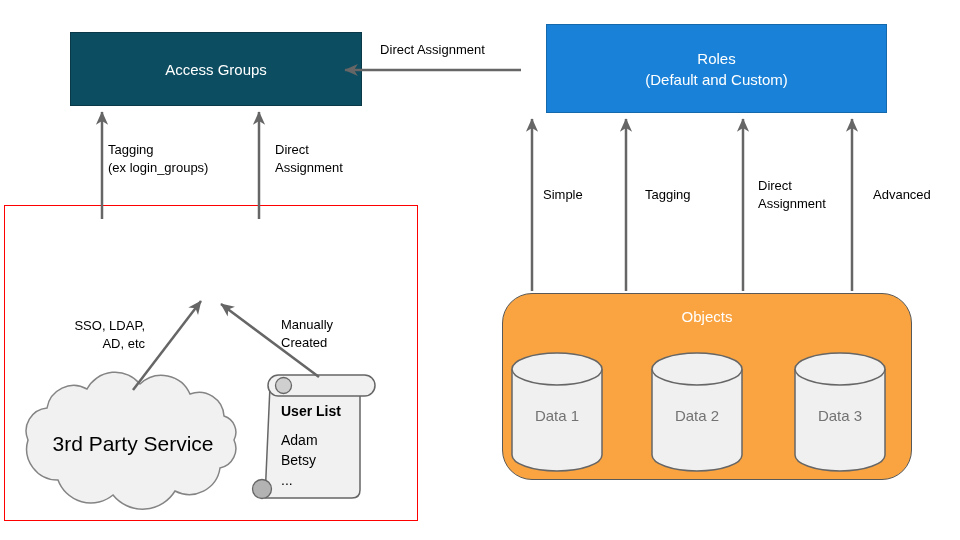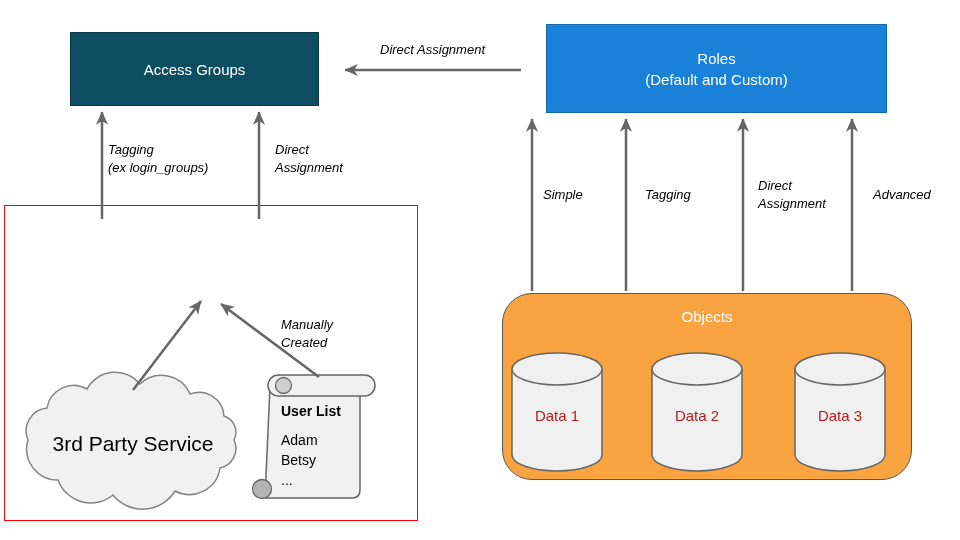--- a/index.html
+++ b/index.html
@@ -5,33 +5,33 @@
   html,body{margin:0;padding:0;background:#ffffff;}
   #canvas{
     position:relative;width:960px;height:540px;background:#ffffff;overflow:hidden;
     font-family:"Liberation Sans","DejaVu Sans",sans-serif;color:#000;
   }
   .node{
     position:absolute;display:flex;align-items:center;justify-content:center;
     text-align:center;color:#ffffff;font-size:15px;line-height:21px;
     white-space:pre-line;box-sizing:border-box;
   }
-  #access-groups{left:70px;top:32px;width:249px;height:74px;background:#0d4d61;border:1px solid rgba(0,0,0,.25);}
+  #access-groups{left:70px;top:32px;width:292px;height:74px;background:#0d4d61;border:1px solid rgba(0,0,0,.25);}
   #accounts{left:70px;top:220px;width:271px;height:75px;background:#0d5191;border:1px solid rgba(0,0,0,.25);}
   #roles{left:522px;top:24px;width:341px;height:89px;background:#1982d8;border:1px solid rgba(0,0,0,.2);margin-left:24px;}
   #objects{left:502px;top:293px;width:410px;height:187px;background:#f9a440;border:1px solid #595959;
            border-radius:30px;align-items:flex-start;padding-top:12px;}
   #red-boundary{position:absolute;left:4px;top:205px;width:414px;height:316px;border:1px solid #ff0000;box-sizing:border-box;}
   .edge-label{
-    position:absolute;font-size:13px;line-height:18px;white-space:pre-line;color:#000;font-style:italic;
+    position:absolute;font-size:13px;line-height:18px;white-space:pre-line;color:#000;
   }
   .center{text-align:center;}
   .right{text-align:right;}
   svg.layer{position:absolute;left:0;top:0;}
-  .cyl-label{position:absolute;width:90px;text-align:center;font-size:15px;color:#b91c1c;}
+  .cyl-label{position:absolute;width:90px;text-align:center;font-size:15px;color:#737373;}
   #cloud-label{position:absolute;left:43px;top:432px;width:180px;text-align:center;font-size:21px;}
   #scroll-text{position:absolute;left:281px;top:401px;width:78px;font-size:14px;line-height:20px;}
   #scroll-title{font-weight:bold;margin-bottom:9px;}
 </style>
 </head>
 <body>
 
 <div id="canvas">
 
   <div id="red-boundary"></div>
@@ -103,20 +103,22 @@
 
   <div class="edge-label" style="left:543px;top:186px;">Simple</div>
 
   <div class="edge-label" style="left:645px;top:186px;">Tagging</div>
 
   <div class="edge-label" style="left:758px;top:177px;">Direct
 Assignment</div>
 
   <div class="edge-label" style="left:873px;top:186px;">Advanced</div>
 
+  <div class="edge-label right" style="left:58px;top:317px;width:87px;">SSO, LDAP,
+AD, etc</div>
 
   <div class="edge-label" style="left:281px;top:316px;">Manually
 Created</div>
 
   <div class="cyl-label" style="left:512px;top:407px;">Data 1</div>
   <div class="cyl-label" style="left:652px;top:407px;">Data 2</div>
   <div class="cyl-label" style="left:795px;top:407px;">Data 3</div>
 
   <div id="cloud-label">3rd Party Service</div>
 

